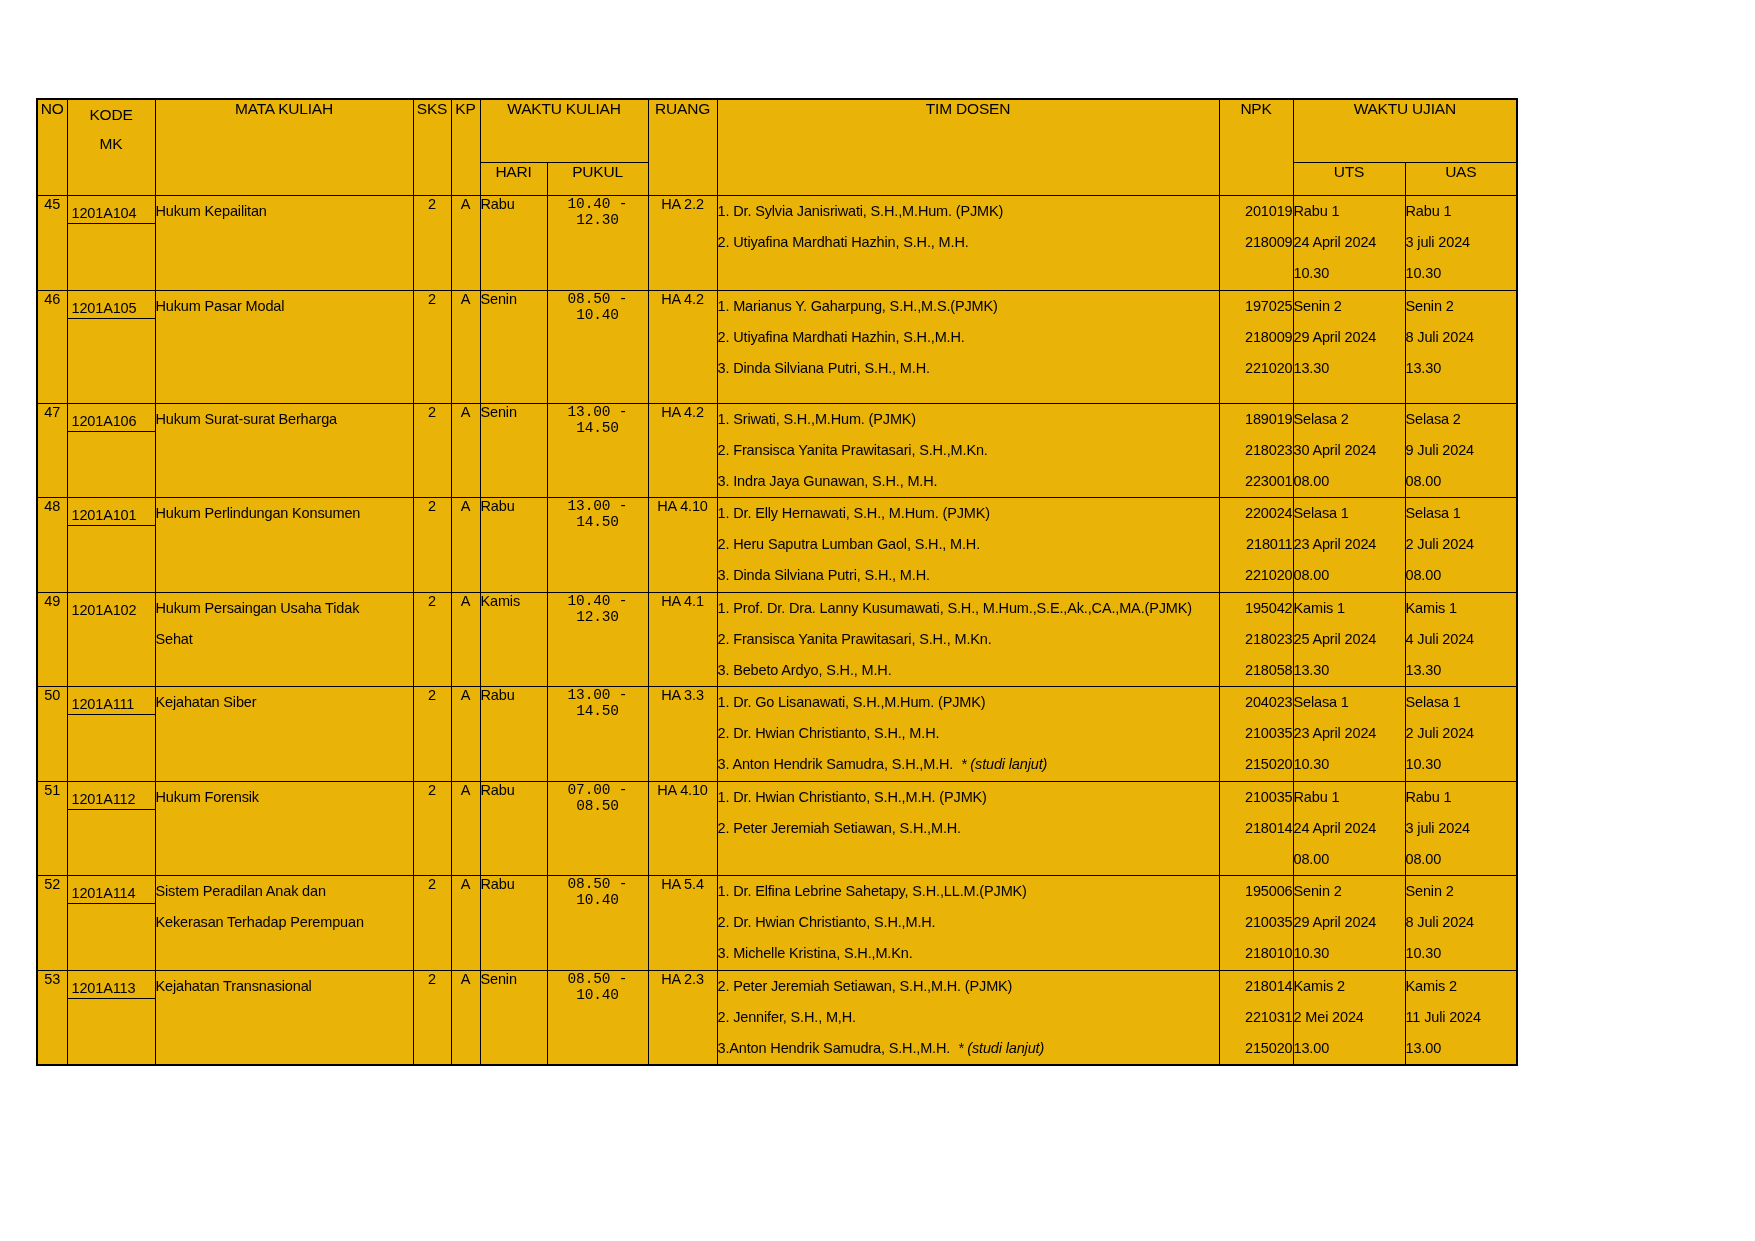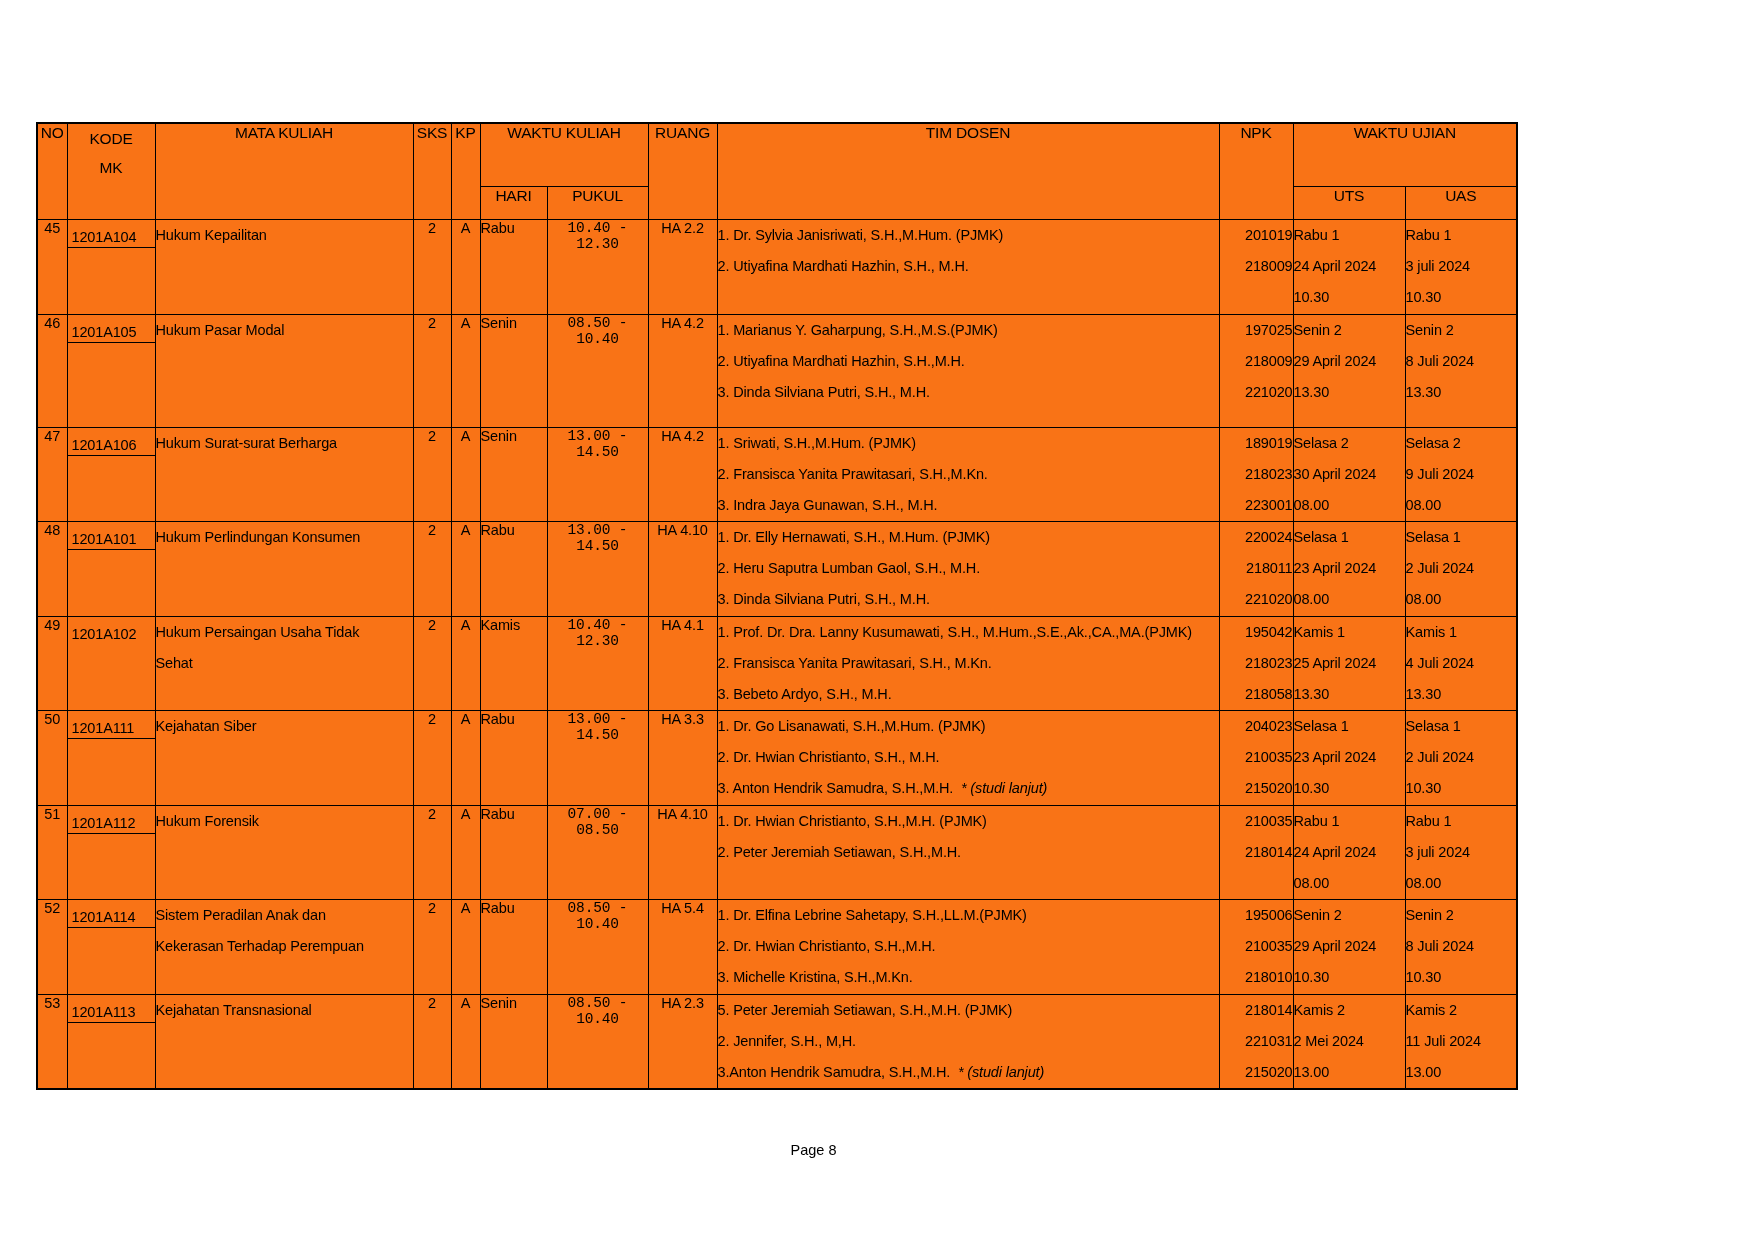--- a/index.html
+++ b/index.html
@@ -18,22 +18,21 @@
   .page {
     position: absolute;
     left: 36px;
     top: 98px;
     width: 1480px;
   }
   table.sched {
     border-collapse: collapse;
     table-layout: fixed;
     width: 1480px;
-    background: #f97316;
-    margin-top: 24px;
+    background: #eab308;
   }
   table.sched td, table.sched th {
     border: 1px solid #000;
     padding: 0;
     vertical-align: top;
     font-weight: normal;
   }
   
   table.sched {
     border: 2px solid #000;
@@ -425,21 +424,21 @@
           </td>
           <td class="mk-cell">
             <div>Kejahatan Transnasional</div>
           </td>
           <td class="sks-cell">2</td>
           <td class="kp-cell">A</td>
           <td class="hari-cell">Senin</td>
           <td class="pukul-cell">08.50 - 10.40</td>
           <td class="ruang-cell">HA 2.3</td>
           <td class="dosen-cell">
-            <div class="dosen-line">5. Peter Jeremiah Setiawan, S.H.,M.H.  (PJMK)</div>
+            <div class="dosen-line">2. Peter Jeremiah Setiawan, S.H.,M.H.  (PJMK)</div>
             <div class="dosen-line">2. Jennifer, S.H., M,H.</div>
             <div class="dosen-line">3.Anton Hendrik Samudra, S.H.,M.H.<span class="note-italic">&nbsp;&nbsp;* (studi lanjut)</span></div>
           </td>
           <td class="npk-cell">
             <div>218014</div>
             <div>221031</div>
             <div>215020</div>
           </td>
           <td class="ujian-cell">
             <div>Kamis 2</div>
@@ -448,14 +447,13 @@
           </td>
           <td class="ujian-cell">
             <div>Kamis 2</div>
             <div>11 Juli 2024</div>
             <div>13.00</div>
           </td>
         </tr>
       </tbody>
   </table>
 
-  <div class="footer">Page 8</div>
 </div>
 
 </body></html>

